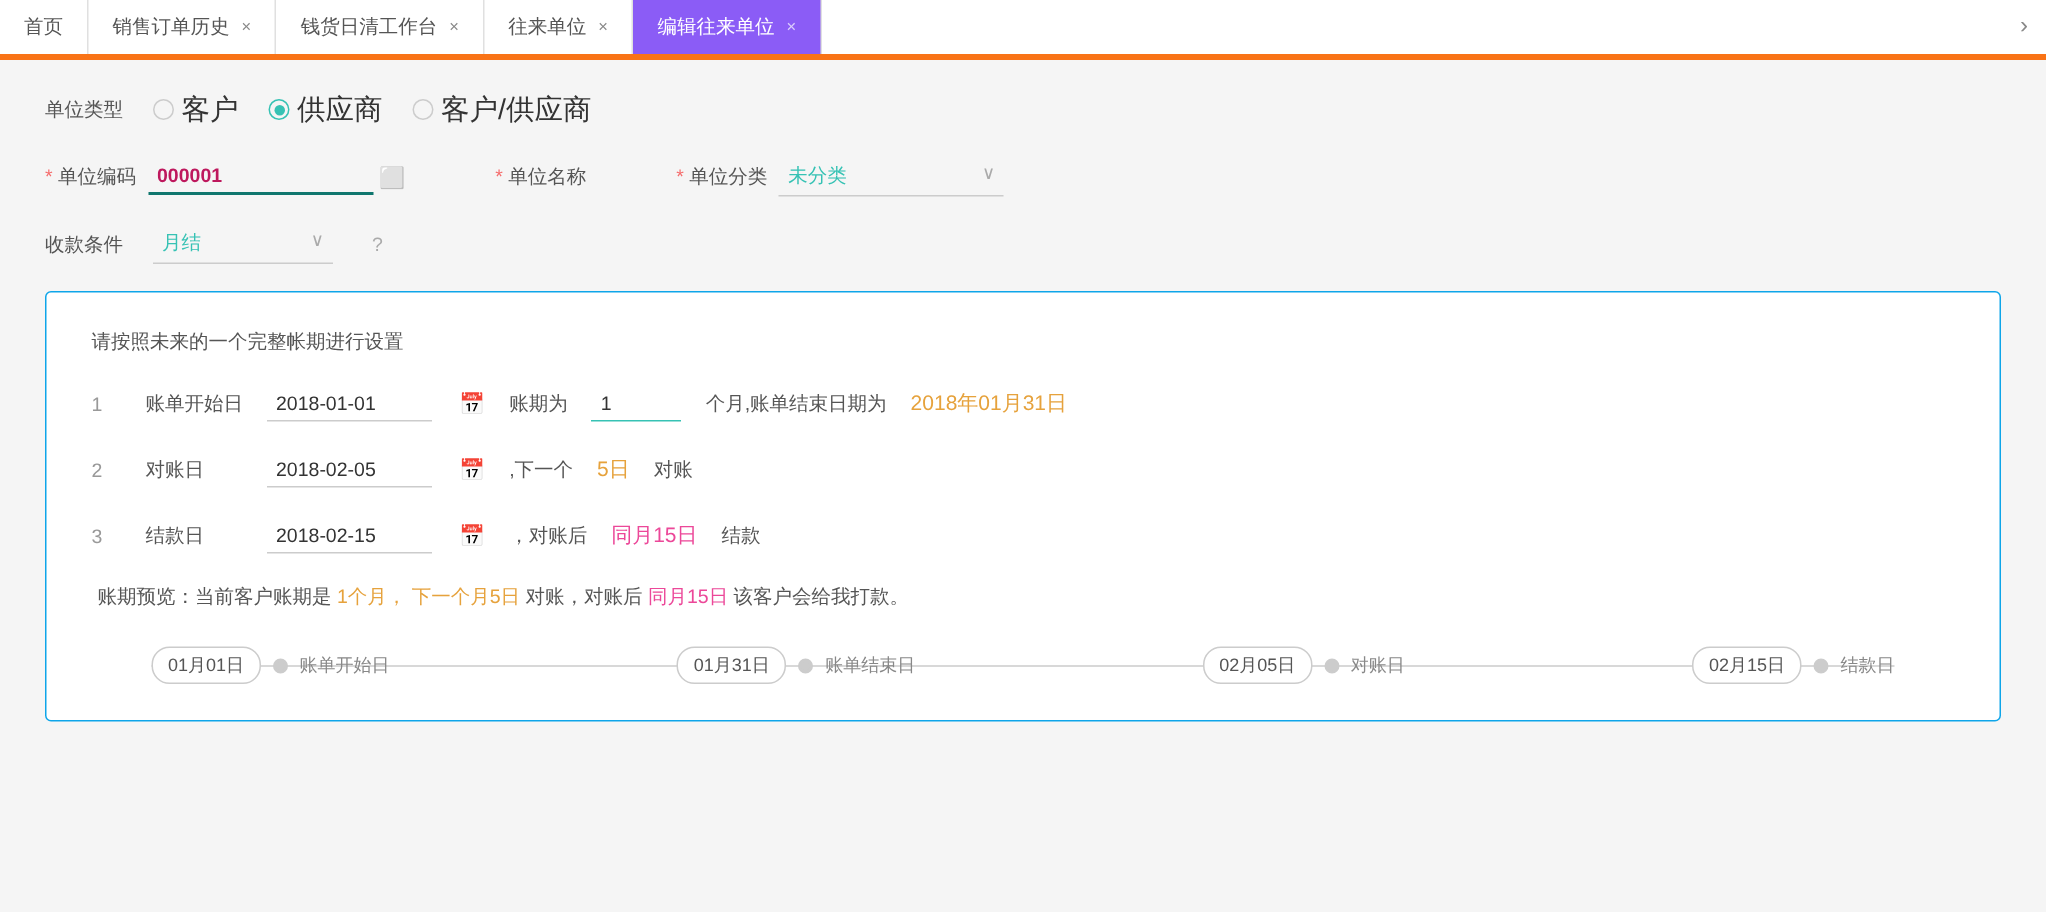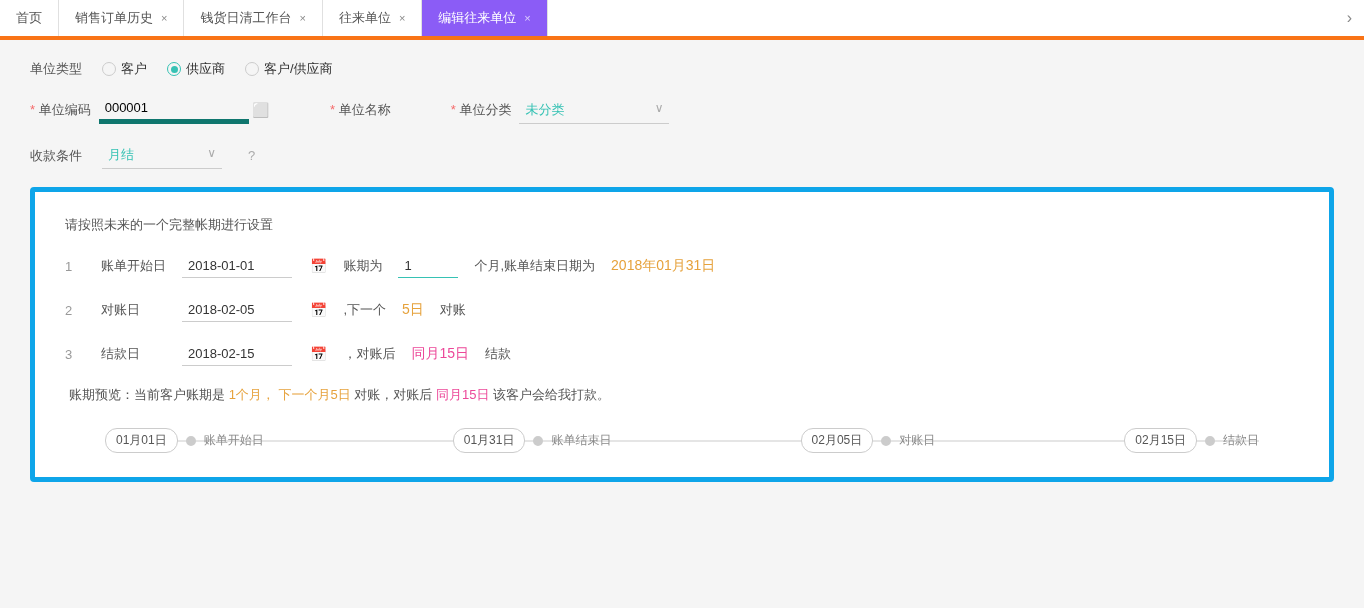--- a/index.html
+++ b/index.html
@@ -73,21 +73,21 @@
     .radio-group {
       display: flex;
       align-items: center;
       gap: 20px;
     }
     .radio-item {
       display: flex;
       align-items: center;
       gap: 5px;
       cursor: pointer;
-      font-size: 13px;
+      font-size: 19px;
     }
     .radio-circle {
       width: 14px;
       height: 14px;
       border-radius: 50%;
       border: 1.5px solid #ccc;
       display: flex;
       align-items: center;
       justify-content: center;
     }
@@ -103,27 +103,28 @@
     }
 
     
     .input-wrapper {
       position: relative;
       display: flex;
       align-items: center;
     }
     .form-input {
       border: none;
-      border-bottom: 5px solid #0f766e;
+      border-bottom: 2px solid #0f766e;
       outline: none;
       font-size: 13px;
       padding: 4px 6px;
-      color: #000000;
+      color: #be185d;
       background: transparent;
       width: 150px;
+      font-weight: bold;
     }
     .form-input.wide { width: 220px; }
     .input-icon {
       color: #aaa;
       font-size: 14px;
       margin-left: 4px;
       cursor: pointer;
     }
 
     
@@ -148,21 +149,21 @@
     .select-help {
       color: #aaa;
       margin-left: 6px;
       font-size: 13px;
       cursor: pointer;
     }
 
     
     .panel {
       background: #fff;
-      border: 5px solid #0ea5e9;
+      border: 1px solid #0ea5e9;
       border-radius: 4px;
       padding: 24px 30px;
       margin-top: 8px;
     }
     .panel-desc {
       font-size: 13px;
       color: #555;
       margin-bottom: 20px;
     }
 

